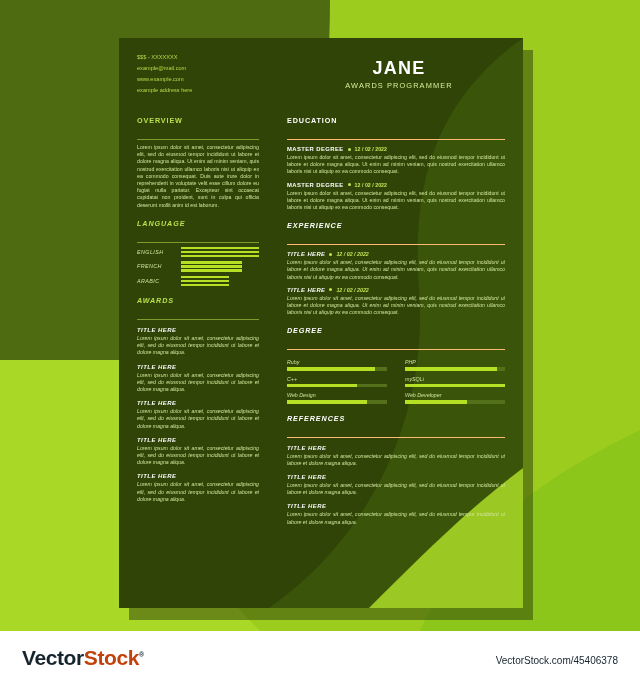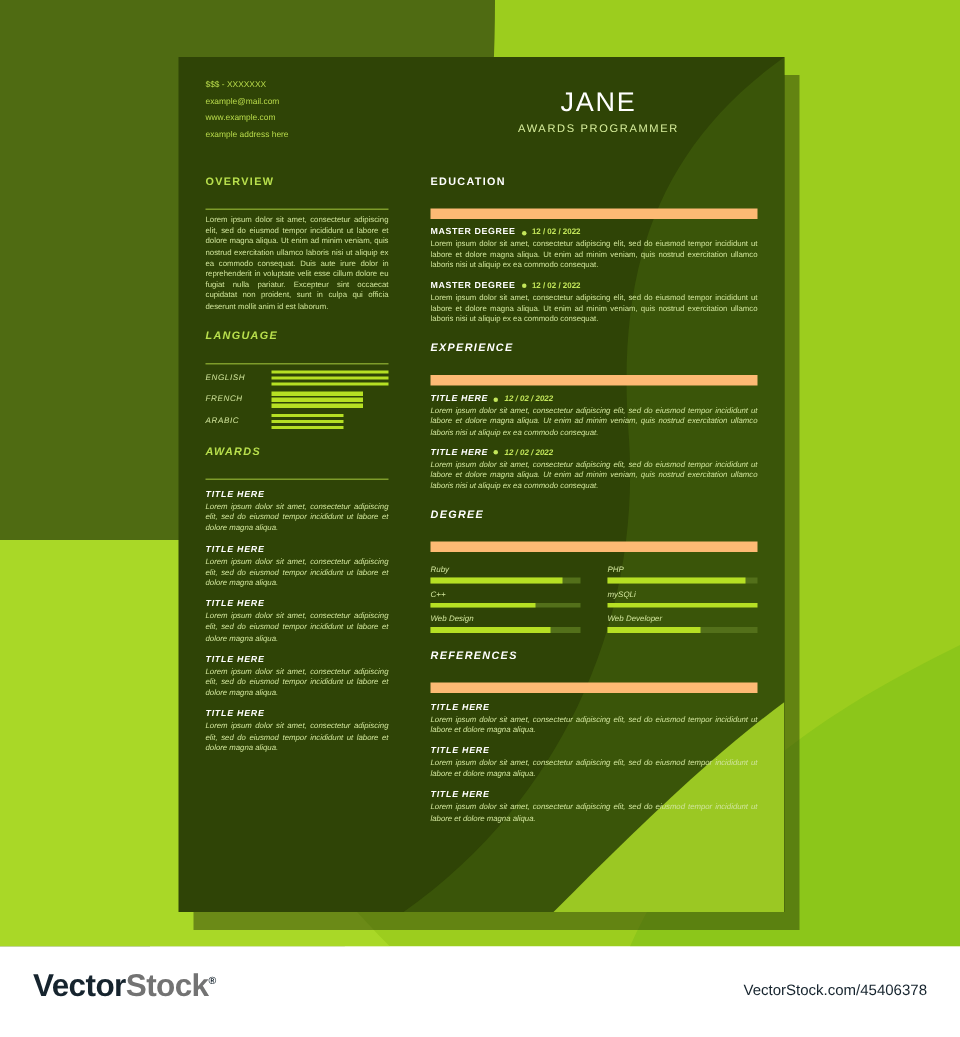--- a/index.html
+++ b/index.html
@@ -28,32 +28,32 @@
   }
   .sheet-curve { position:absolute; left:0; top:0; width:404px; height:570px; }
 
   .sheet-inner { position:absolute; left:0; top:0; width:404px; height:570px; }
 
   
   .contact { position:absolute; left:18px; top:14px; width:120px; color:#b7d94a; font-size:5.6px; line-height:11px; }
   .contact div { white-space:nowrap; }
 
   .name-block { position:absolute; left:165px; top:20px; width:230px; text-align:center; }
-  .name { color:#ffffff; font-size:18px; font-weight:normal; letter-spacing:1.2px; line-height:20px; }
+  .name { color:#ffffff; font-size:18px; font-weight:bold; letter-spacing:1.2px; line-height:20px; }
   .role { color:#d8ef9d; font-size:7.4px; letter-spacing:1.1px; margin-top:3px; }
 
   
   .col-left { position:absolute; left:18px; top:78px; width:122px; }
   .col-right { position:absolute; left:168px; top:78px; width:218px; }
 
   .sec-title {
     color:#b9e04d; font-size:7.2px; font-weight:bold; letter-spacing:0.9px;
     padding-bottom:14px; border-bottom:1px solid #7e9c2a; margin-bottom:4px;
   }
-  .sec-title.white { color:#ffffff; border-bottom:7px solid #fdba74; }
+  .sec-title.white { color:#ffffff; border-bottom:1px solid #fdba74; }
 
   .body-text { color:#cfe39a; font-size:5.2px; line-height:7.2px; text-align:justify; }
   .item-title { color:#ffffff; font-size:5.9px; font-weight:bold; letter-spacing:0.5px; margin-top:6px; margin-bottom:2px; }
   .item-head { display:flex; align-items:center; gap:4px; margin-top:6px; margin-bottom:2px; }
   .item-head .t { color:#ffffff; font-size:5.9px; font-weight:bold; letter-spacing:0.4px; }
   .dot { width:3px; height:3px; border-radius:50%; background:#c3e65a; display:inline-block; }
   .date { color:#c3e65a; font-size:5.3px; font-weight:bold; }
 
   
   .lang-row { display:flex; align-items:center; margin-top:4px; }
@@ -71,21 +71,21 @@
   .skill-name { color:#cfe39a; font-size:5.3px; margin-bottom:2px; }
   .skill-track { height:3.4px; background:#53701a; }
   .skill-fill { height:3.4px; background:#b6e023; }
 
   .block { margin-top:7px; }
   .mt10 { margin-top:10px;font-style:italic; }
 
   
   .footer { position:absolute; left:0; top:631px; width:640px; height:60px; background:#ffffff; }
   .vs-logo { position:absolute; left:22px; top:646px; font-size:21px; font-weight:bold; color:#16242e; letter-spacing:-0.4px; }
-  .vs-logo .light { color:#737373; font-weight:bold; }
+  .vs-logo .light { color:#c2410c; font-weight:bold; }
   .vs-reg { font-size:7px; vertical-align:super; color:#16242e; }
   .vs-url { position:absolute; right:22px; top:655px; font-size:10px; color:#16242e; }
 </style>
 </head>
 <body>
 
 <div class="stage">
 
   <div class="bg-base"></div>
   <div class="bg-dark-left"></div>

